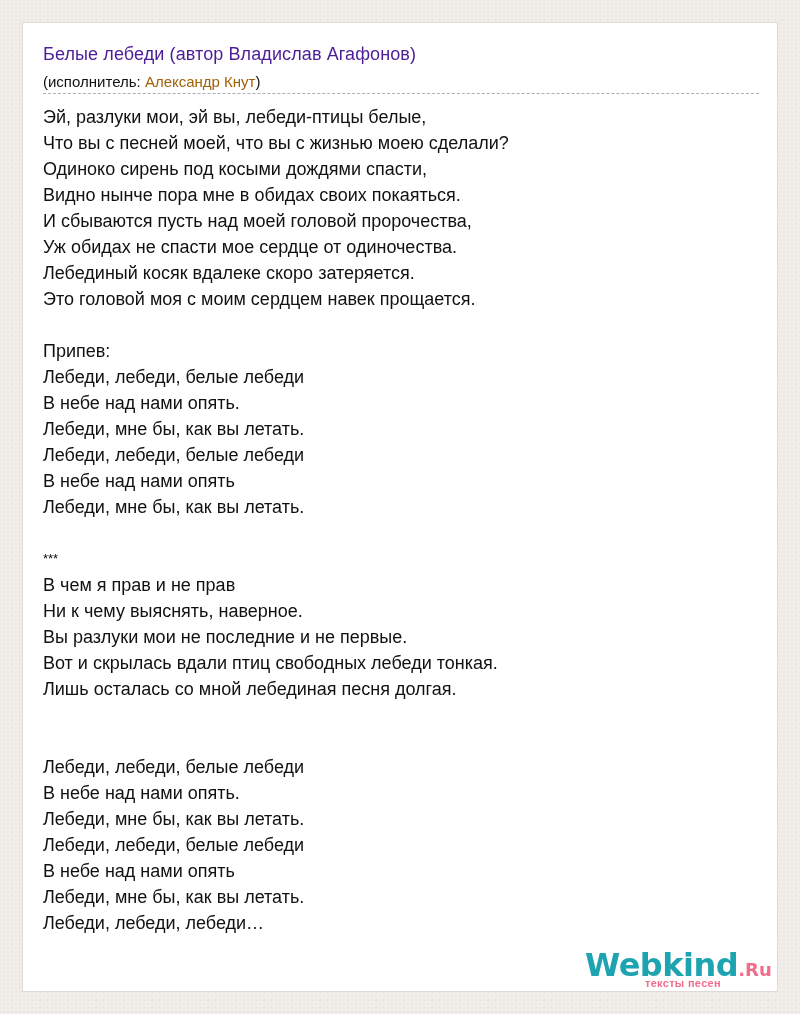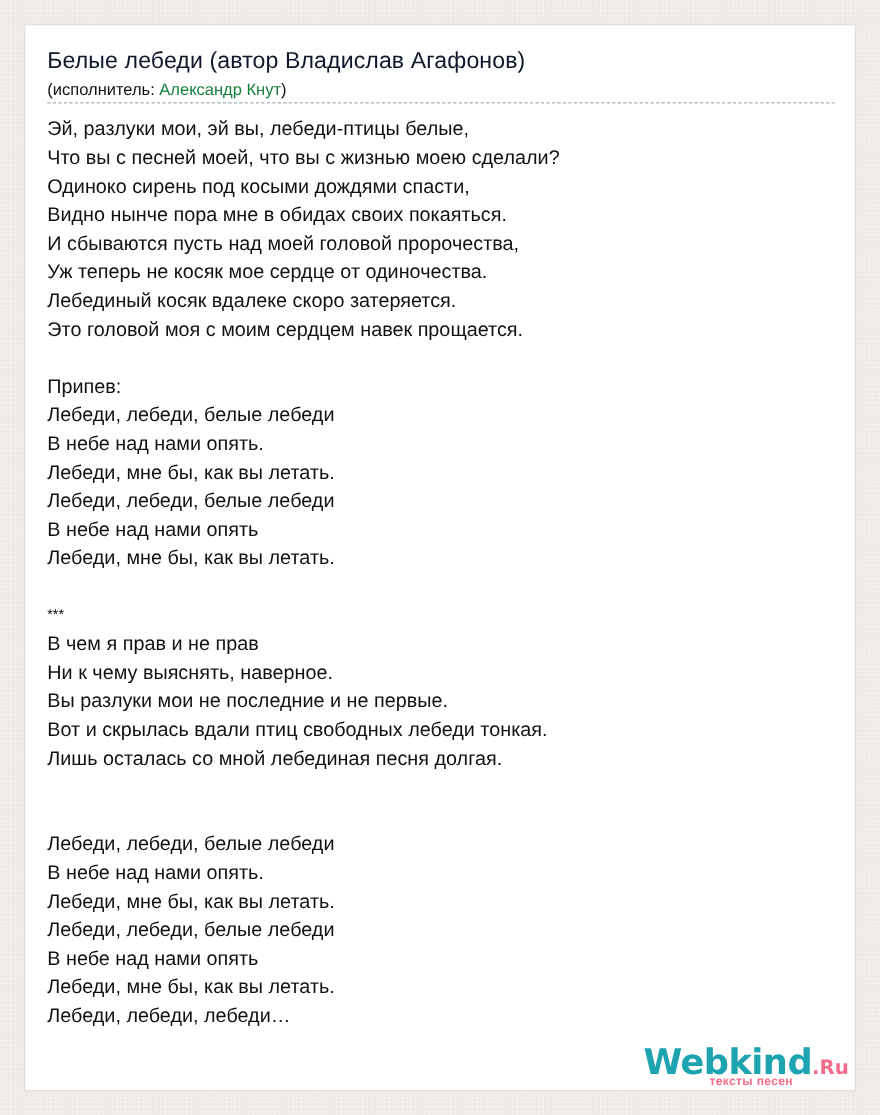--- a/index.html
+++ b/index.html
@@ -27,36 +27,36 @@
     height: 970px;
     background: #ffffff;
     border: 1px solid #dedad6;
     box-sizing: border-box;
   }
   .title {
     position: absolute;
     left: 20px;
     top: 21px;
     margin: 0;
-    font-size: 21px;
+    font-size: 18px;
     font-weight: normal;
-    color: #0f172a;
+    color: #4c1d95;
     white-space: nowrap;
     letter-spacing: 0.1px;
   }
   .artist-line {
     position: absolute;
     left: 20px;
     top: 50px;
     font-size: 15px;
     color: #111111;
     white-space: nowrap;
   }
   .artist-link {
-    color: #15803d;
+    color: #a16207;
     text-decoration: none;
   }
   .divider {
     position: absolute;
     left: 20px;
     top: 70px;
     width: 716px;
     height: 0;
     border-top: 1px dashed #a7b0b8;
   }
@@ -122,21 +122,21 @@
   <h1 class="title">Белые лебеди (автор Владислав Агафонов)</h1>
   <div class="artist-line"><span>(исполнитель: </span><a class="artist-link" href="#">Александр Кнут</a><span>)</span></div>
   <div class="divider"></div>
 
   <div class="lyrics" id="lyrics">
       <div class="lyric-line">Эй, разлуки мои, эй вы, лебеди-птицы белые,</div>
       <div class="lyric-line">Что вы с песней моей, что вы с жизнью моею сделали?</div>
       <div class="lyric-line">Одиноко сирень под косыми дождями спасти,</div>
       <div class="lyric-line">Видно нынче пора мне в обидах своих покаяться.</div>
       <div class="lyric-line">И сбываются пусть над моей головой пророчества,</div>
-      <div class="lyric-line">Уж теперь не косяк мое сердце от одиночества.</div>
+      <div class="lyric-line">Уж обидах не спасти мое сердце от одиночества.</div>
       <div class="lyric-line">Лебединый косяк вдалеке скоро затеряется.</div>
       <div class="lyric-line">Это головой моя с моим сердцем навек прощается.</div>
       <div class="lyric-line blank"></div>
       <div class="lyric-line">Припев:</div>
       <div class="lyric-line">Лебеди, лебеди, белые лебеди</div>
       <div class="lyric-line">В небе над нами опять.</div>
       <div class="lyric-line">Лебеди, мне бы, как вы летать.</div>
       <div class="lyric-line">Лебеди, лебеди, белые лебеди</div>
       <div class="lyric-line">В небе над нами опять</div>
       <div class="lyric-line">Лебеди, мне бы, как вы летать.</div>

